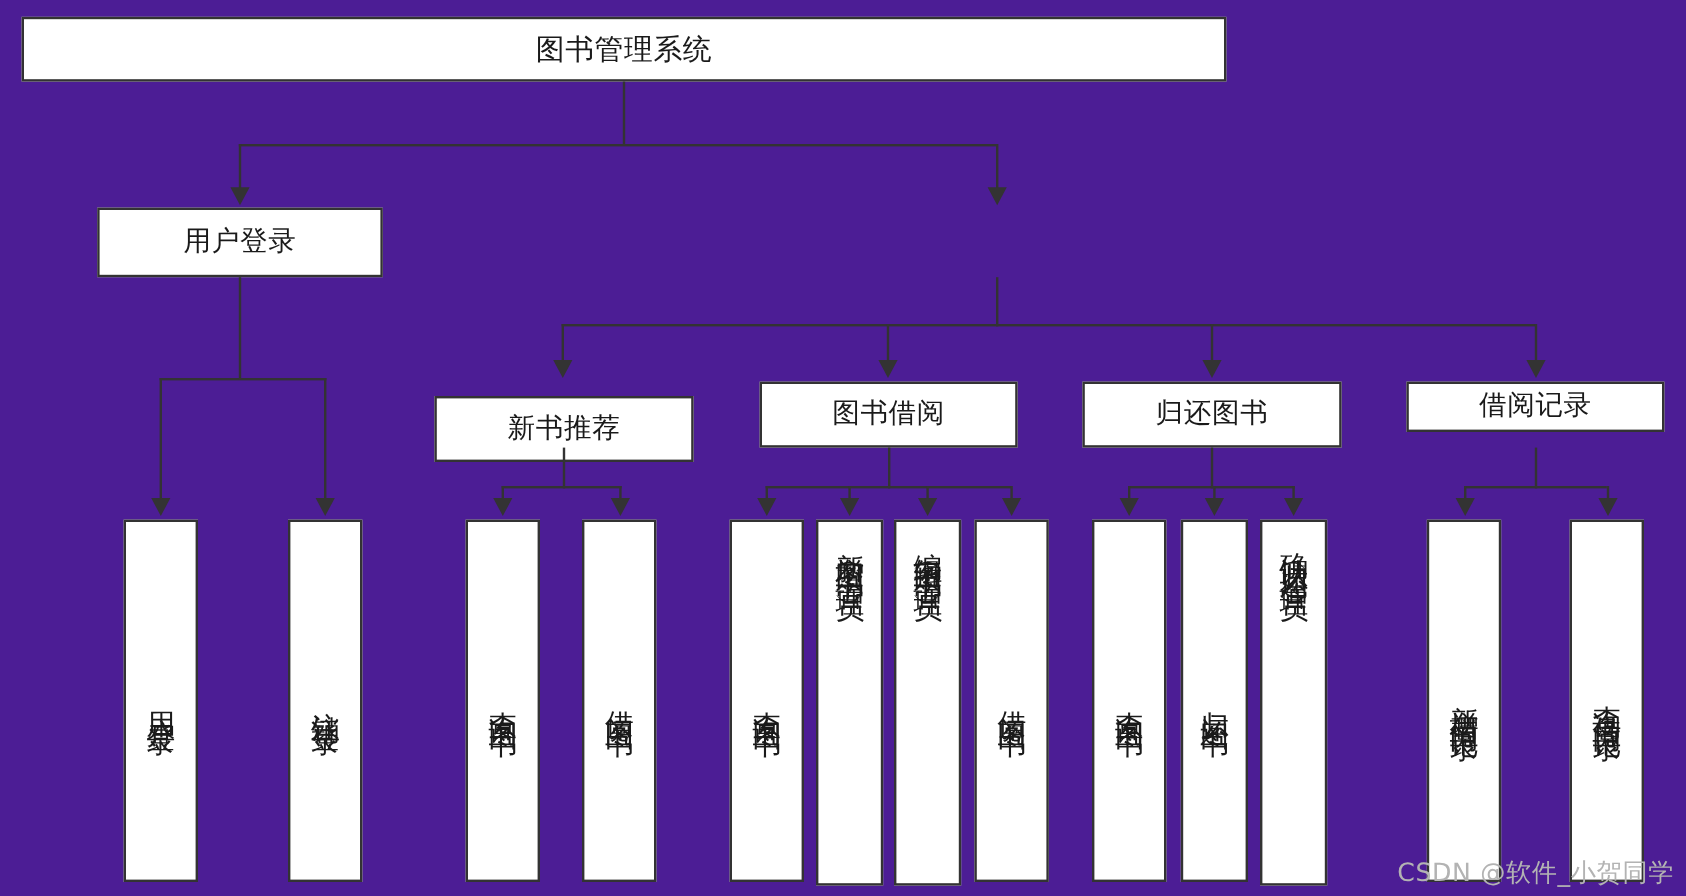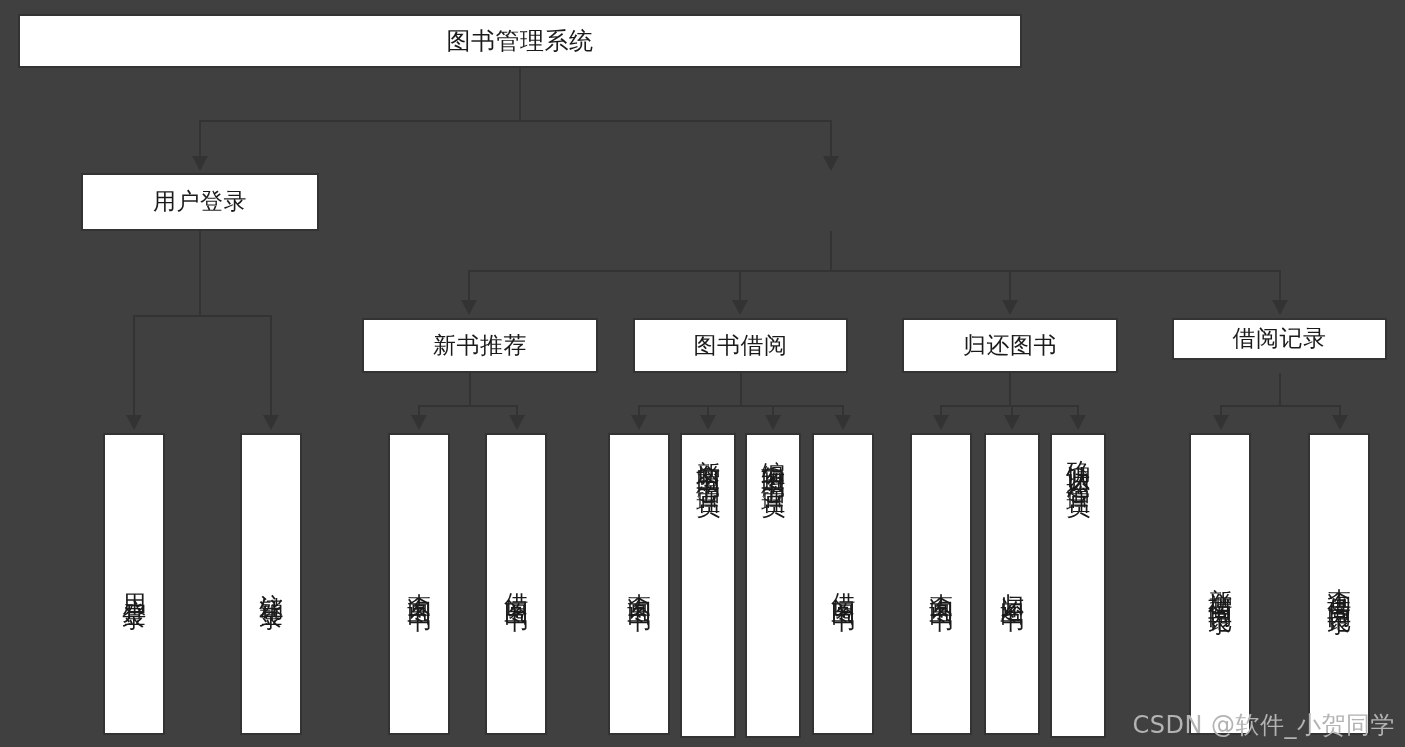--- a/index.html
+++ b/index.html
@@ -7,21 +7,21 @@
     padding: 0;
     background: #ffffff;
   }
   body {
     font-family: "DejaVu Sans", "Liberation Sans", sans-serif;
   }
   #canvas {
     position: relative;
     width: 1405px;
     height: 747px;
-    background: #404040;
+    background: #4c1d95;
     overflow: hidden;
   }
   .node {
     position: absolute;
     box-sizing: border-box;
     background: #ffffff;
     border: 2px solid #333333;
     display: flex;
     align-items: center;
     justify-content: center;
@@ -78,42 +78,42 @@
     height: 0;
     border-left: 8px solid transparent;
     border-right: 8px solid transparent;
     border-top: 15px solid #333333;
   }
 
   .watermark {
     position: absolute;
     right: 10px;
     bottom: 6px;
-    font-size: 24px;
+    font-size: 21px;
     color: #b3b3b3;
     letter-spacing: 0.5px;
     white-space: nowrap;
     font-family: "DejaVu Sans", "Liberation Sans", sans-serif;
   }
 </style>
 </head>
 <body>
 
 <div id="canvas">
 
   <div class="node horiz root" style="left:18px; top:14px; width:1004px; height:54px;">
     <span class="label">图书管理系统</span>
   </div>
 
   <div class="node horiz" style="left:81px; top:173px; width:238px; height:58px;">
     <span class="label">用户登录</span>
   </div>
 
 
-  <div class="node horiz" style="left:362px; top:318px; width:236px; height:55px;">
+  <div class="node horiz" style="left:362px; top:330px; width:216px; height:55px;">
     <span class="label">新书推荐</span>
   </div>
 
   <div class="node horiz" style="left:633px; top:318px; width:215px; height:55px;">
     <span class="label">图书借阅</span>
   </div>
 
   <div class="node horiz" style="left:902px; top:318px; width:216px; height:55px;">
     <span class="label">归还图书</span>
   </div>

